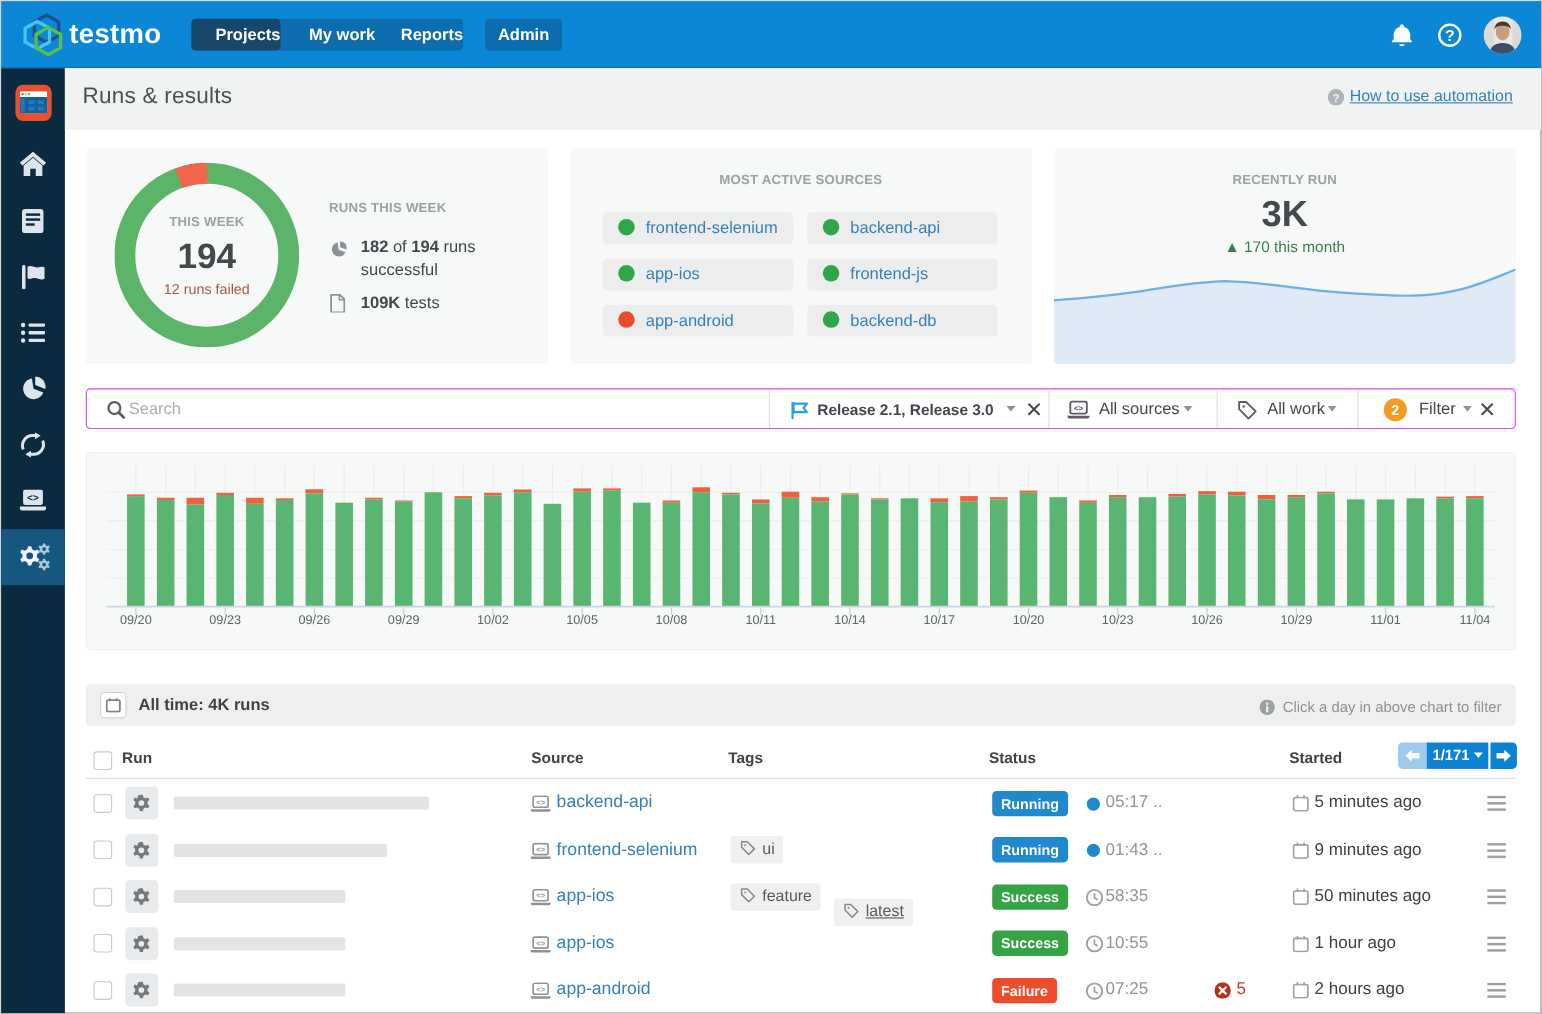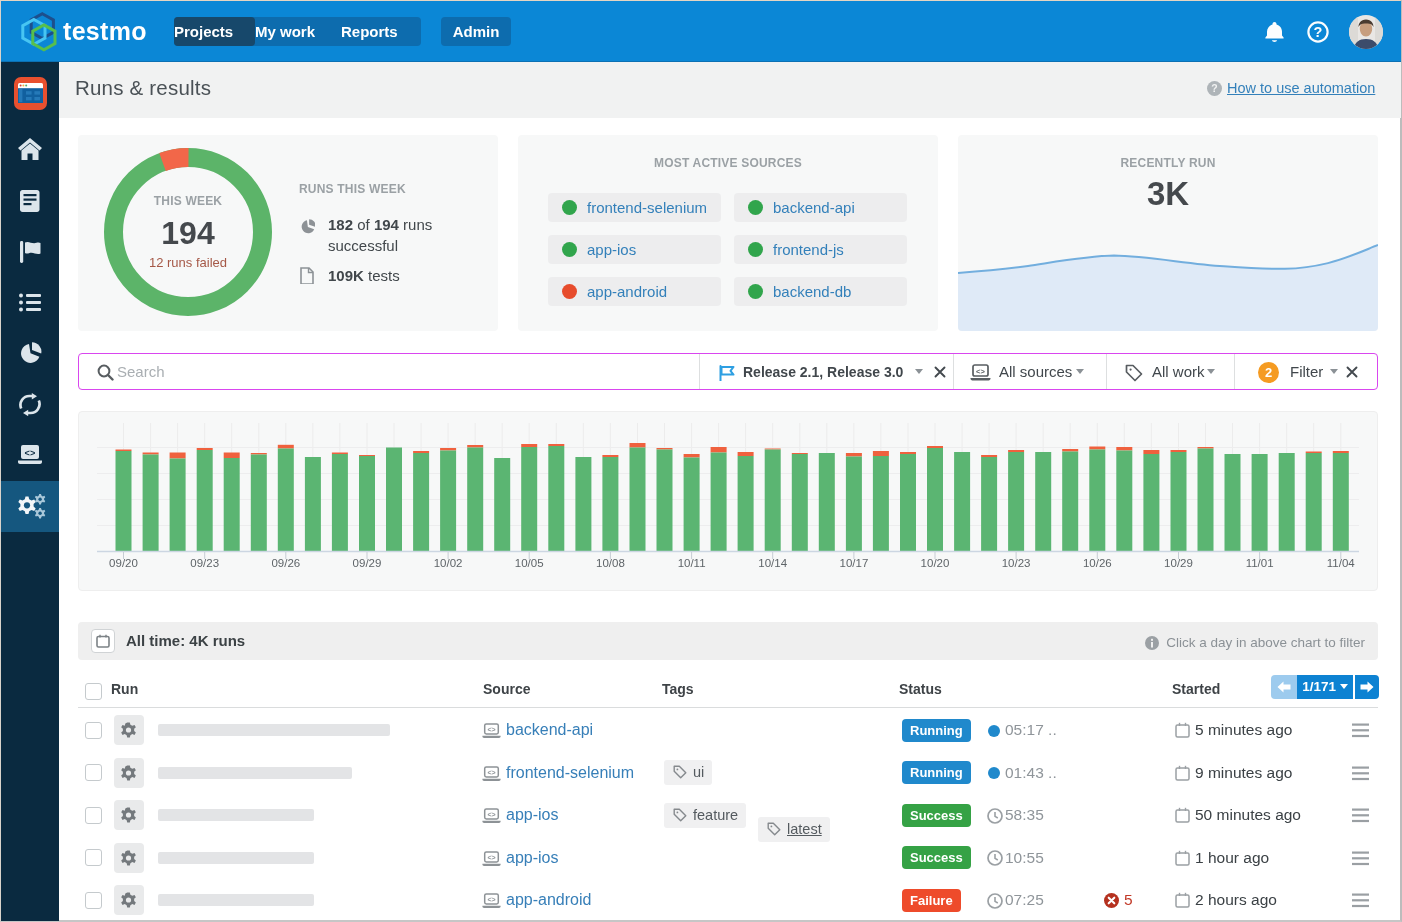--- a/index.html
+++ b/index.html
@@ -7,21 +7,21 @@
 body { font-family:"Liberation Sans", sans-serif; }
 .page { position:relative; width:1402px; height:922px; background:#fff;
   border-top:1px solid #e4d5c3; border-left:1px solid #d9d3cb;
   border-right:2px solid #bcbcbc; border-bottom:2px solid #c6c6c6; }
 .abs { position:absolute; }
 
 
 .topbar { position:absolute; left:0; top:0; width:1400px; height:61px; background:#0b87d6; border-bottom:1px solid #0c71b4; box-sizing:border-box; }
 .brand { position:absolute; left:62px; top:16px; color:#fff; font-size:25px; font-weight:bold; letter-spacing:0.3px; }
 .nav { position:absolute; left:173px; top:16px; width:247px; height:29px; background:#0d6cae; border-radius:4px; }
-.nav .item { position:absolute; top:0; height:29px; line-height:29px; color:#fff; font-size:15px; font-weight:bold; text-align:left; }
+.nav .item { position:absolute; top:0; height:29px; line-height:29px; color:#fff; font-size:15px; font-weight:bold; text-align:right; }
 .nav .active { background:#17486b; border-radius:4px; }
 .admin { position:absolute; left:440px; top:16px; width:70px; height:29px; background:#0d6cae; border-radius:4px; color:#fff; font-size:15px; font-weight:bold; text-align:center; line-height:29px; }
 
 
 .sidebar { position:absolute; left:0; top:61px; width:58px; height:859px; background:#0a2a40; }
 .sb-active { position:absolute; left:0; top:419px; width:58px; height:51px; background:#15577f; }
 .redsq { position:absolute; left:13px; top:14.5px; width:33px; height:33px; background:#e8502f; border-radius:7px; }
 
 
 .band { position:absolute; left:58px; top:61px; width:1342px; height:56px; background:#f1f2f2; }
@@ -227,20 +227,21 @@
   <div class="pill" style="left:733px; top:276px;"><span class="dot dotg"></span>backend-db</div>
 
 <div class="abs" style="left:957px; top:134px; width:420px; height:196px; border-radius:4px; overflow:hidden;">
     <svg style="position:absolute; left:0; top:106px;" width="420" height="90">
       <path d="M0,32 C20,30.5 45,28.5 70,25 C100,20.5 130,15 156,14.6 C190,15.3 230,23 266,25.3 C290,26.9 312,28.2 327,27.8 C345,27.4 356,25.5 370,22.1 C390,17 406,9.5 420,4 L420,90 L0,90 Z" fill="#dfeaf7"></path>
       <path d="M0,32 C20,30.5 45,28.5 70,25 C100,20.5 130,15 156,14.6 C190,15.3 230,23 266,25.3 C290,26.9 312,28.2 327,27.8 C345,27.4 356,25.5 370,22.1 C390,17 406,9.5 420,4" fill="none" stroke="#72aede" stroke-width="2"></path>
     </svg>
   </div>
   <div class="ctitle" style="left:957px;">RECENTLY RUN</div>
   <div class="c3num">3K</div>
+  <div class="c3mo">▲ 170 this month</div>
 
   <div class="fbar">
     <svg style="position:absolute; left:18px; top:10px;" width="17" height="17">
       <circle cx="7" cy="7" r="5.4" fill="none" stroke="#585d61" stroke-width="2"></circle>
       <line x1="11" y1="11" x2="15.5" y2="15.5" stroke="#585d61" stroke-width="2.4" stroke-linecap="round"></line>
     </svg>
     <div class="abs ftext" style="left:38px; top:9px; color:#a9aeb2;">Search</div>
     <div class="fseg" style="left:620px;"></div>
     <svg style="position:absolute; left:640px; top:11px;" width="17" height="16">
       <path d="M1.5 1 L1.5 15.5" stroke="#2e9fe2" stroke-width="2" stroke-linecap="round"></path>

